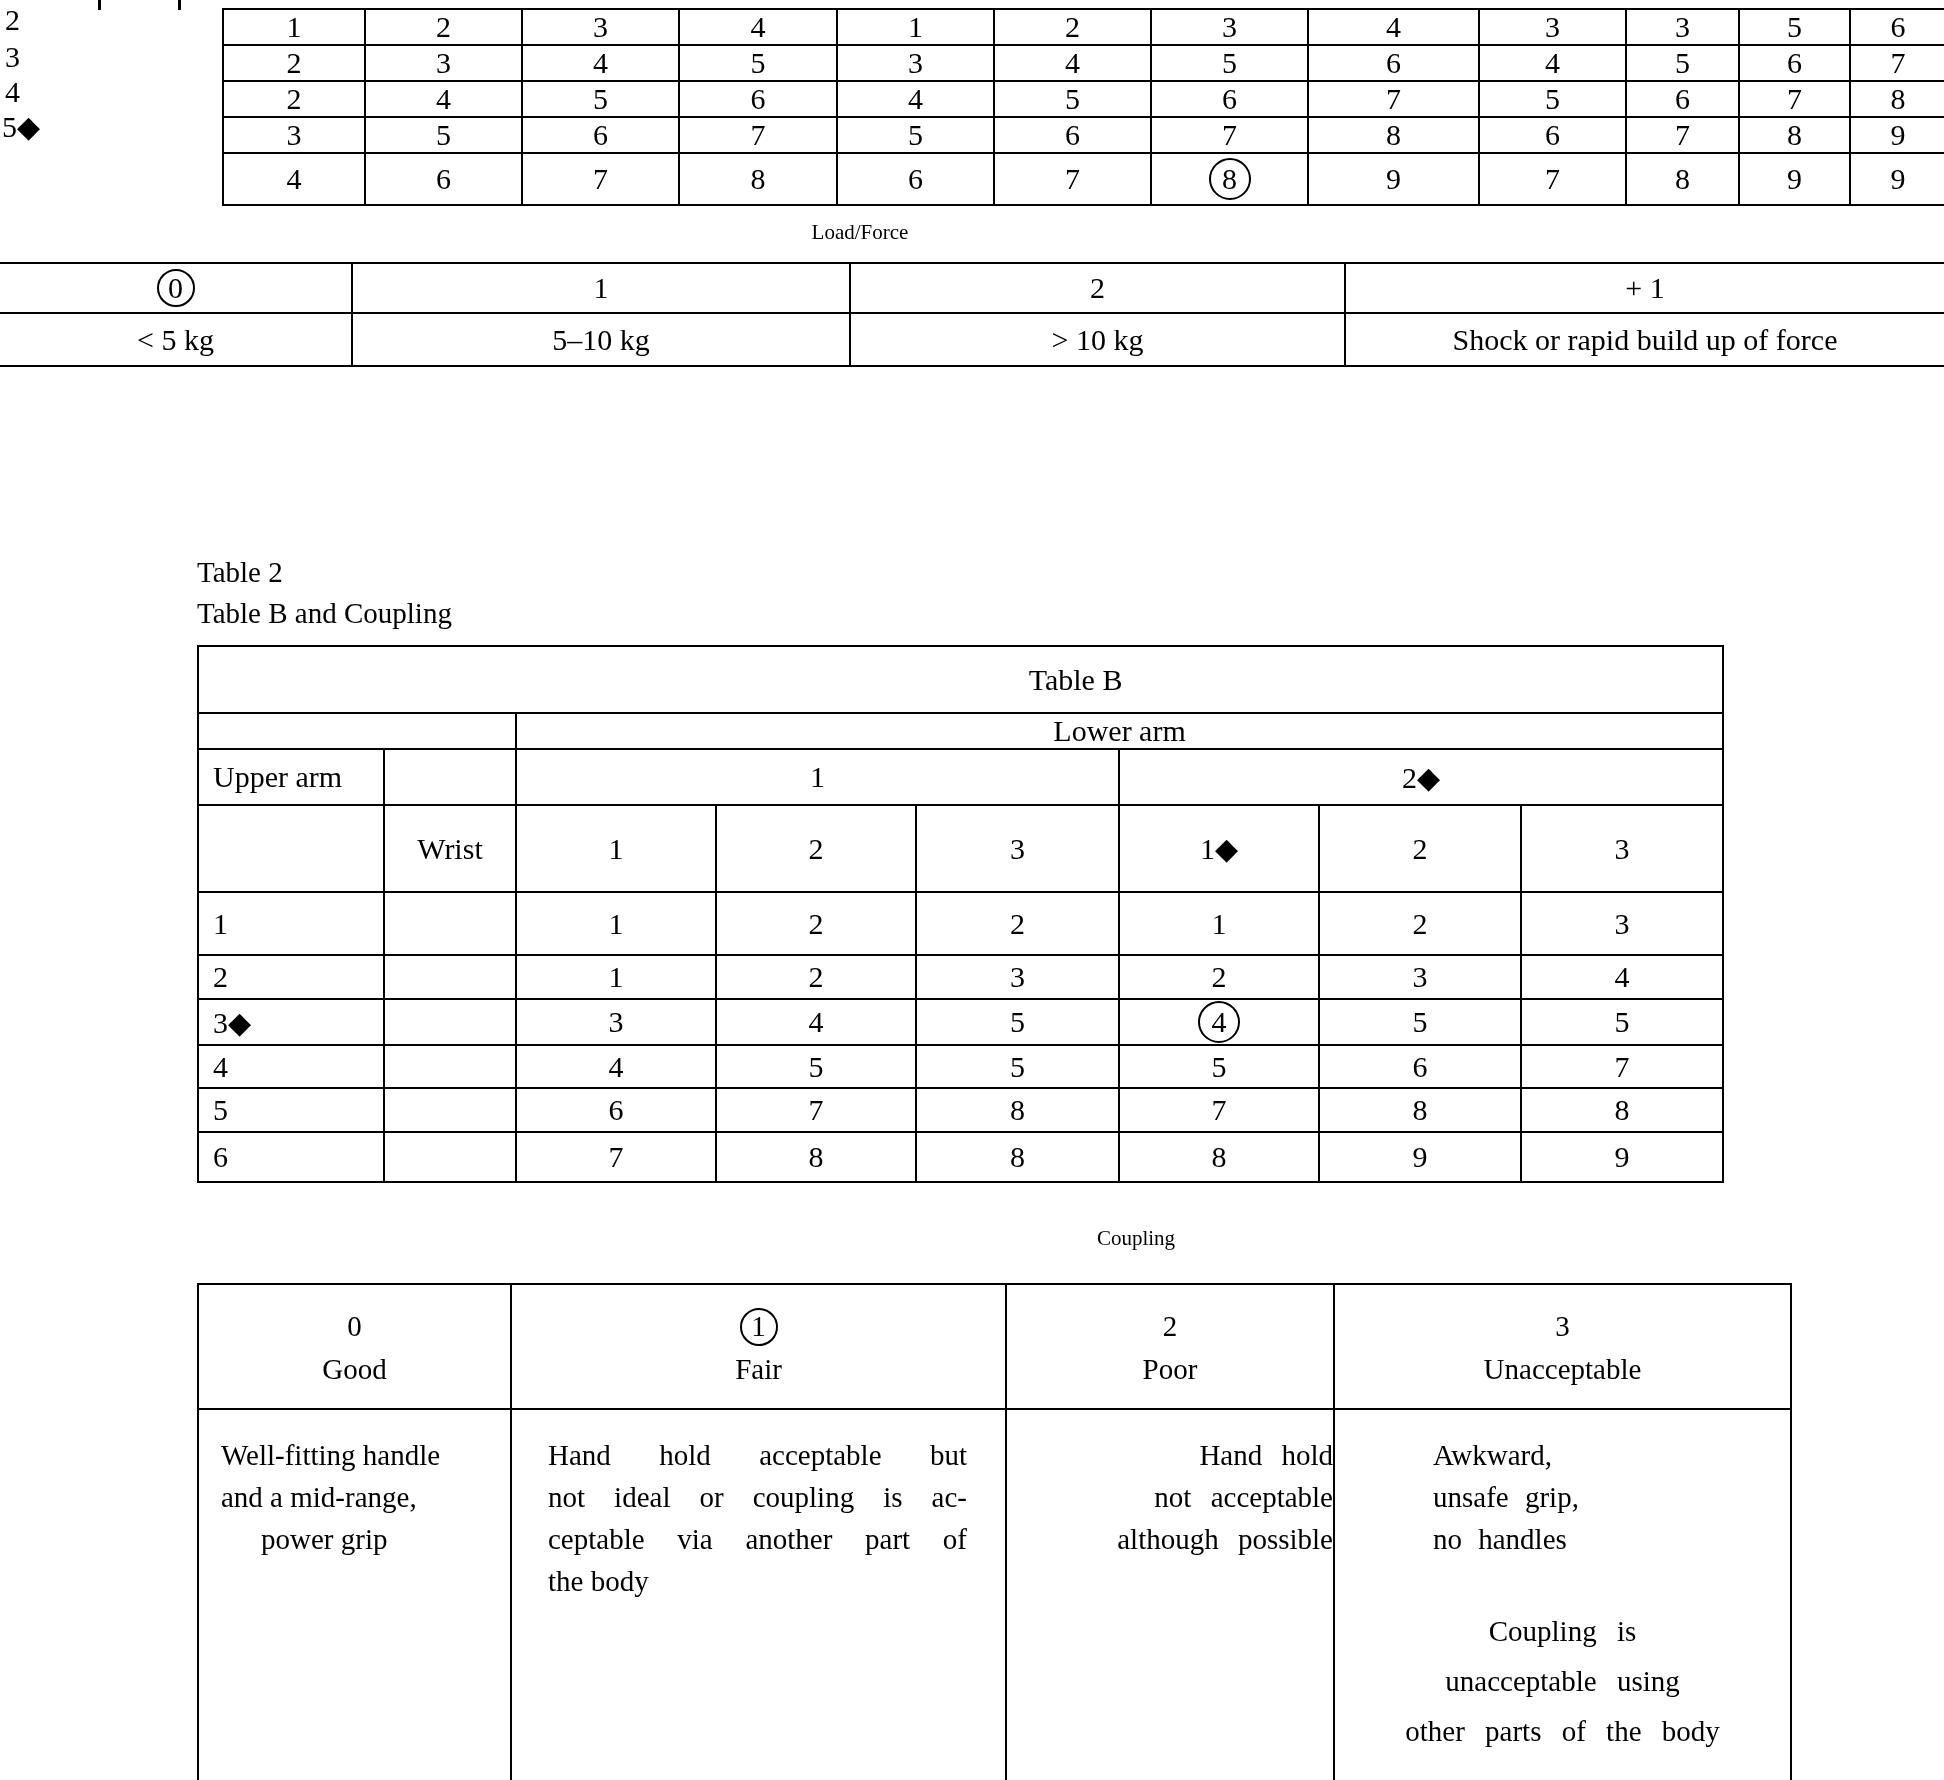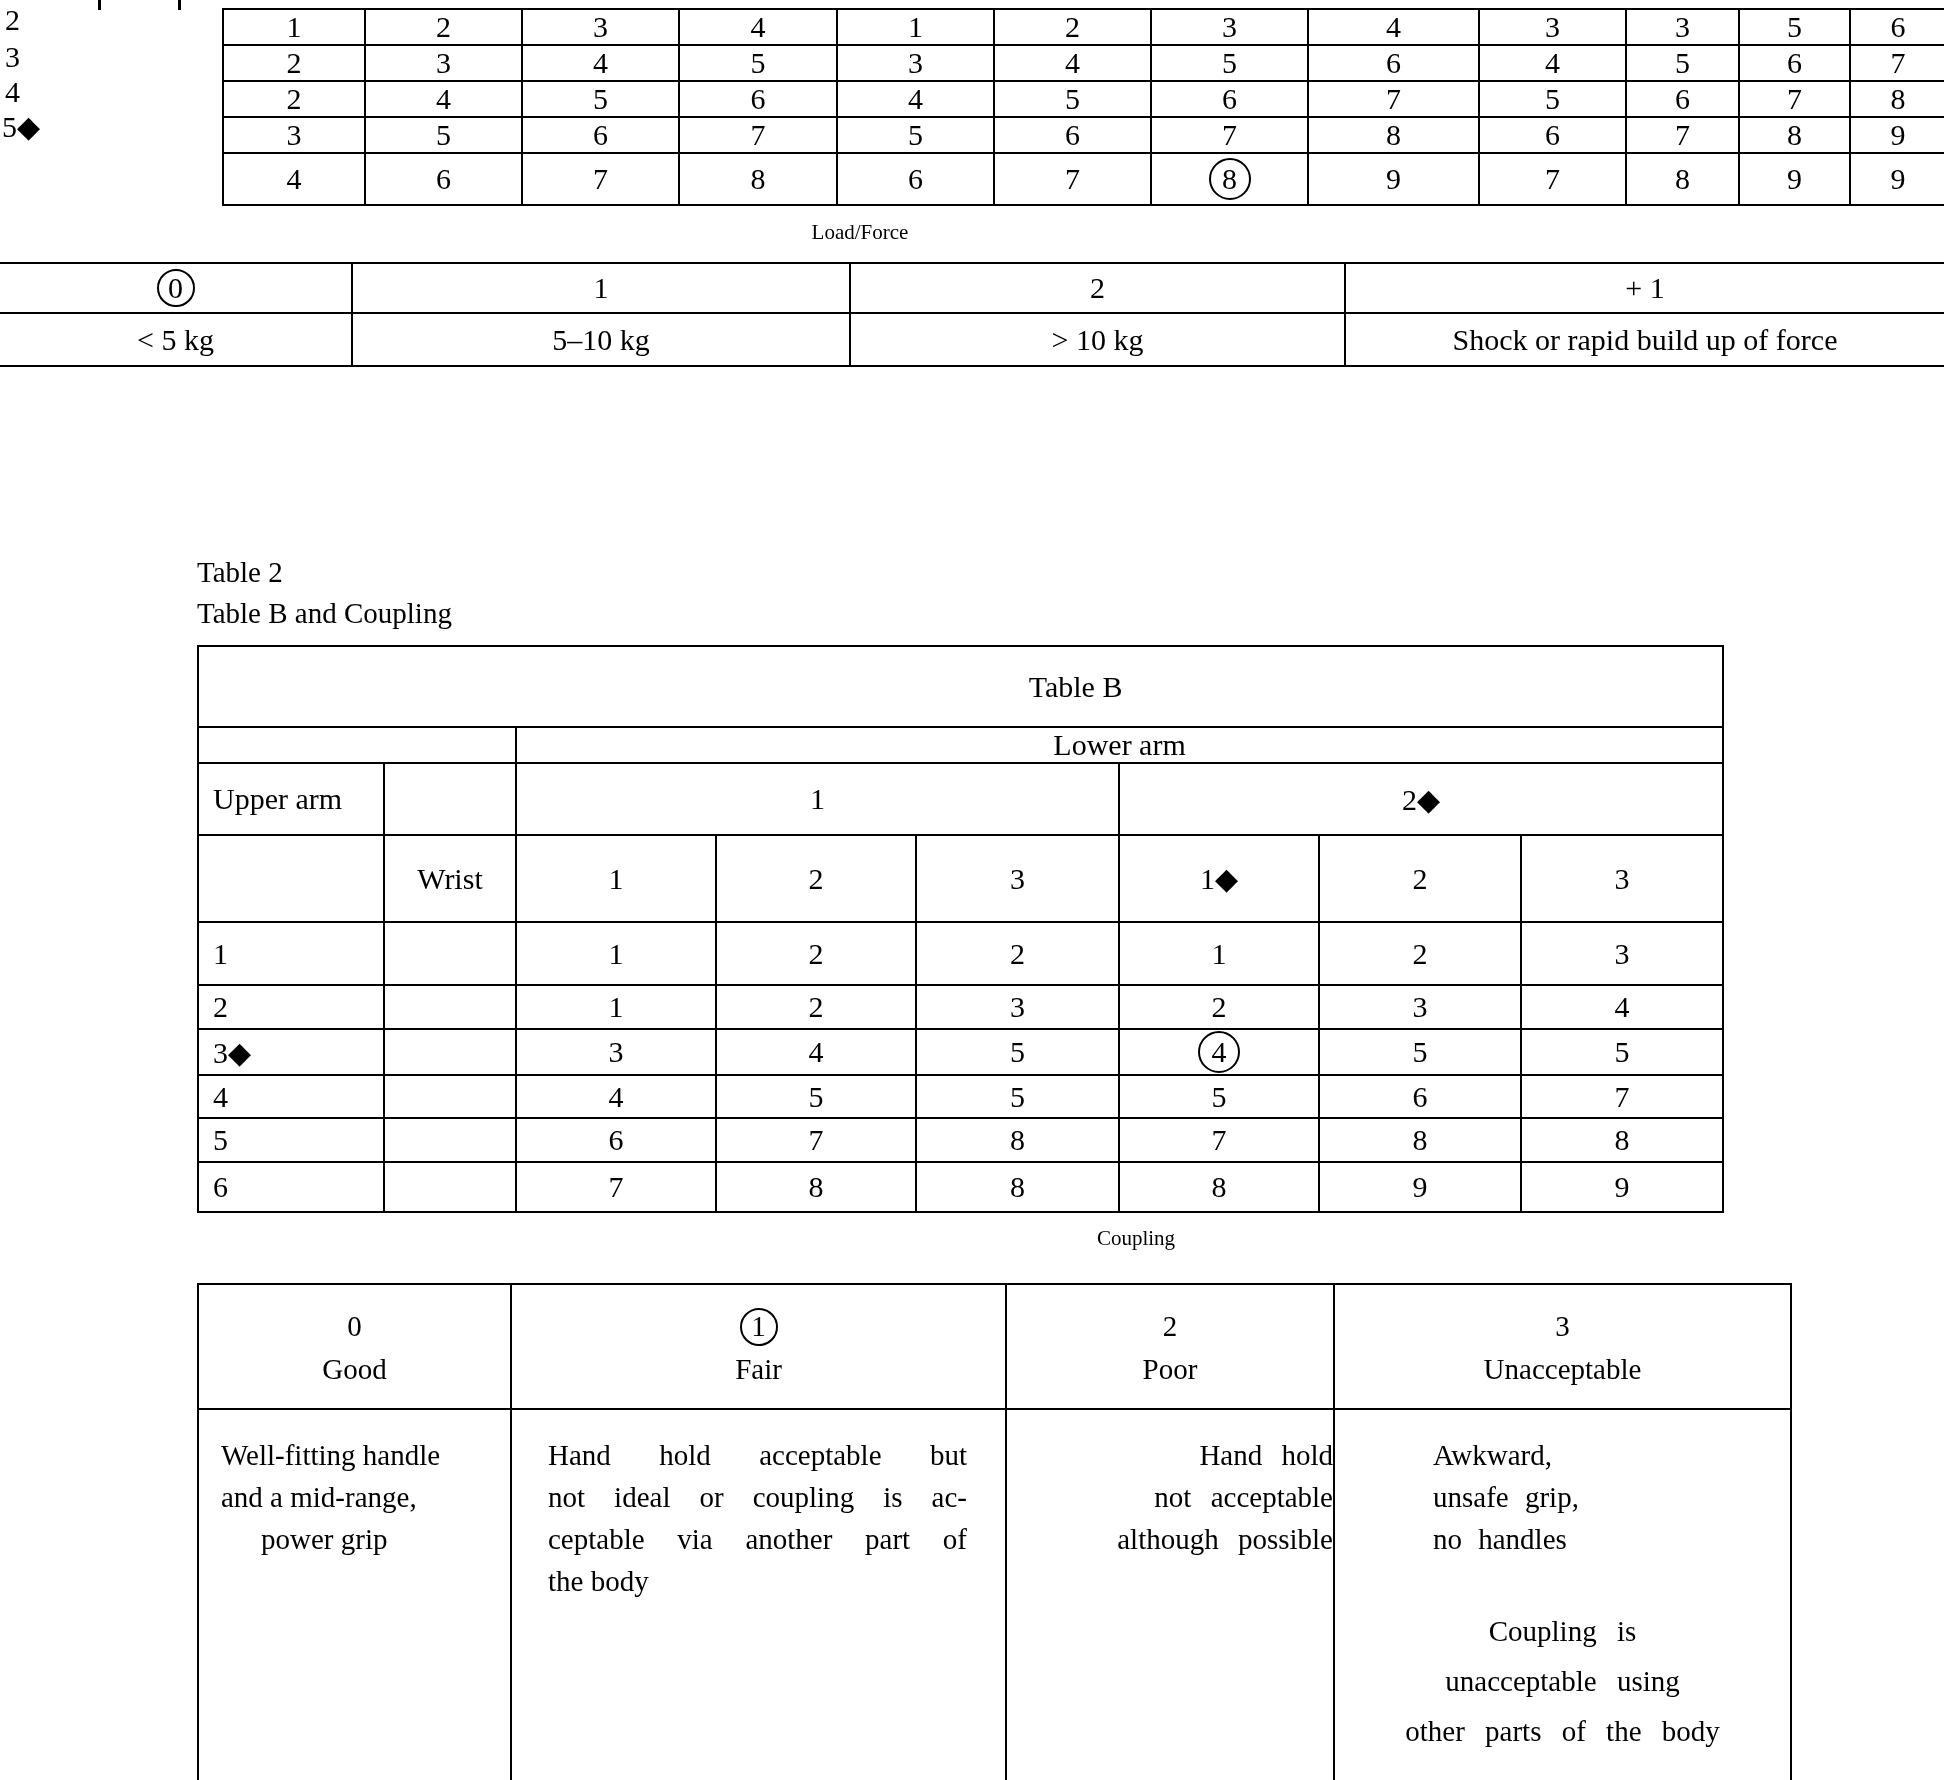--- a/index.html
+++ b/index.html
@@ -188,28 +188,28 @@
       <col style="width:186px">
         <col style="width:132px">
       <col style="width:200px">
         <col style="width:200px">
         <col style="width:203px">
       <col style="width:200px">
         <col style="width:202px">
         <col style="width:202px">
     </colgroup>
     <tbody>
-      <tr style="height:81px">
+      <tr style="height:67px">
         <td colspan="8" class="tb-title">Table B</td>
       </tr>
       <tr style="height:35px">
         <td colspan="2"></td>
         <td colspan="6">Lower arm</td>
       </tr>
-      <tr style="height:72px">
+      <tr style="height:56px">
         <td class="left-pad">Upper arm</td>
         <td></td>
         <td colspan="3">1</td>
         <td colspan="3">2◆</td>
       </tr>
       <tr style="height:87px">
         <td></td>
         <td>Wrist</td>
         <td>1</td>
         <td>2</td>

